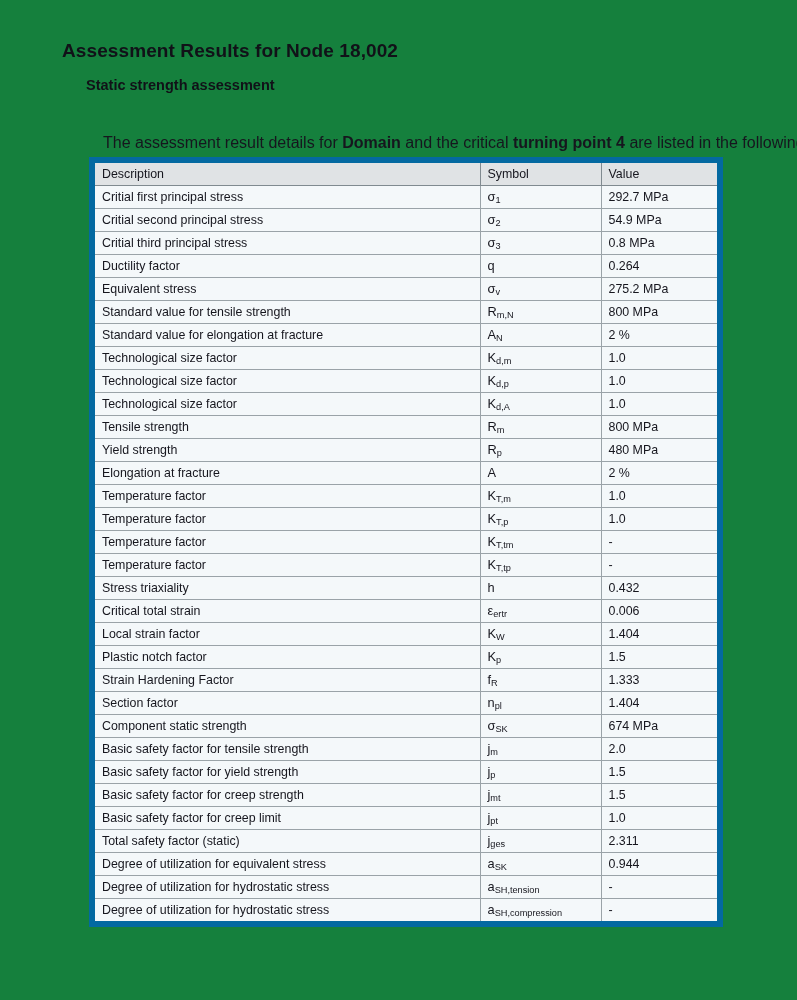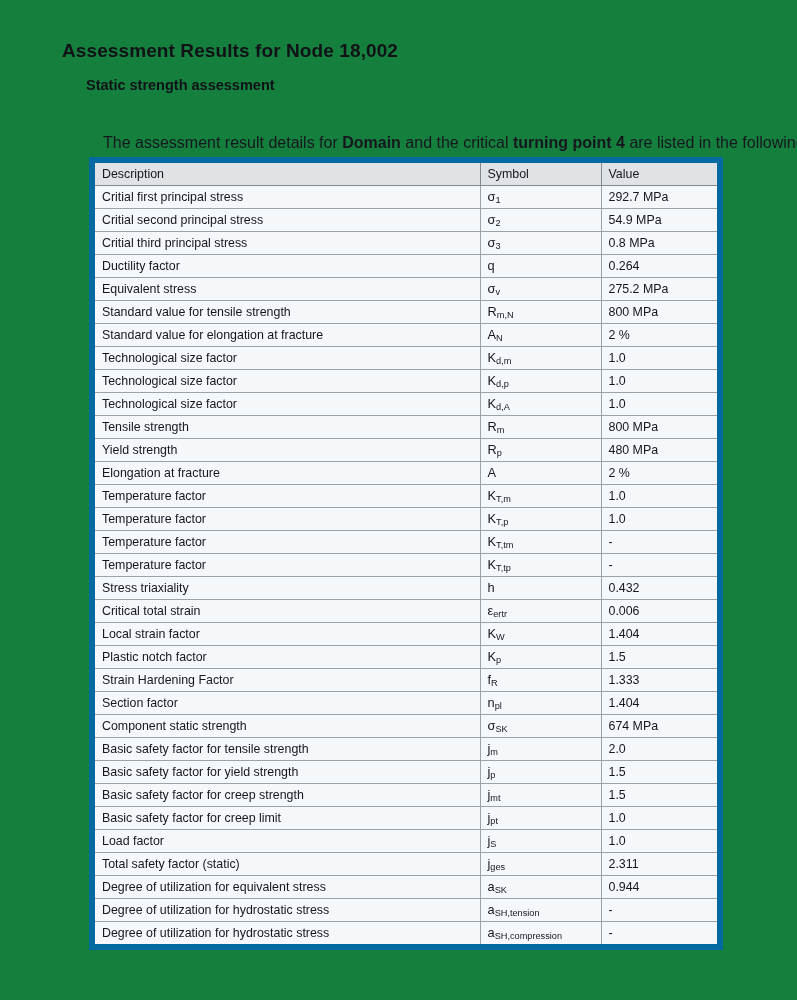--- a/index.html
+++ b/index.html
@@ -277,25 +277,20 @@
             <td>Basic safety factor for creep strength</td>
             <td><span class="sym">j<sub>mt</sub></span></td>
             <td>1.5</td>
           </tr>
           <tr>
             <td>Basic safety factor for creep limit</td>
             <td><span class="sym">j<sub>pt</sub></span></td>
             <td>1.0</td>
           </tr>
           <tr>
-            <td>Load factor</td>
-            <td><span class="sym">j<sub>S</sub></span></td>
-            <td>1.0</td>
-          </tr>
-          <tr>
             <td>Total safety factor (static)</td>
             <td><span class="sym">j<sub>ges</sub></span></td>
             <td>2.311</td>
           </tr>
           <tr>
             <td>Degree of utilization for equivalent stress</td>
             <td><span class="sym">a<sub>SK</sub></span></td>
             <td>0.944</td>
           </tr>
           <tr>

